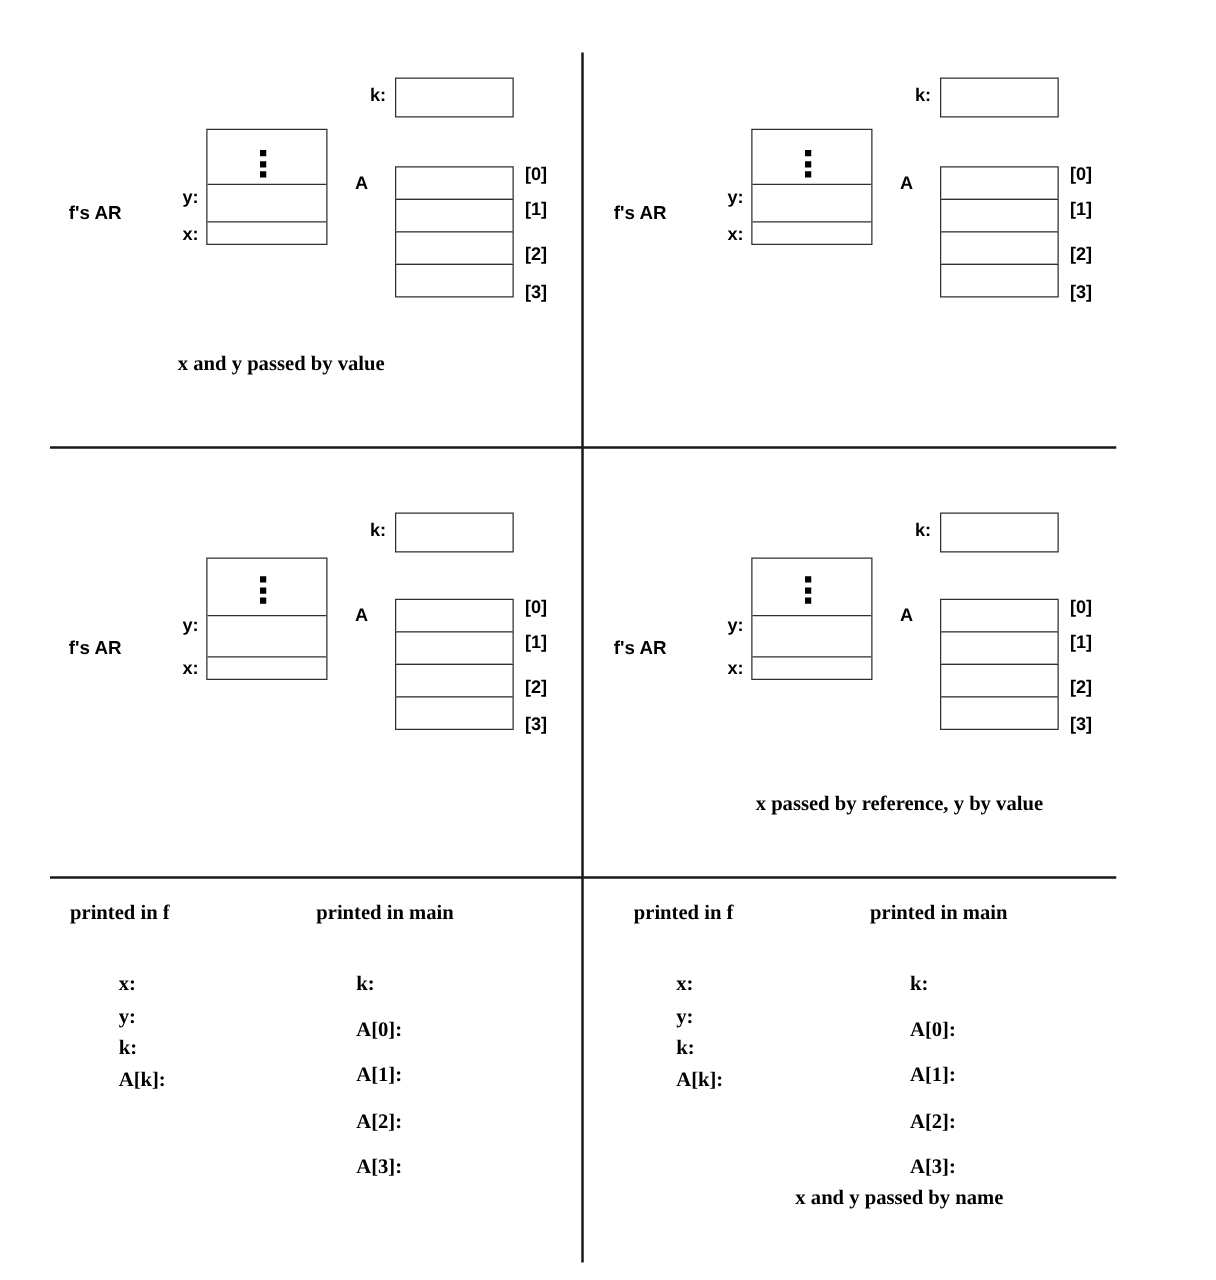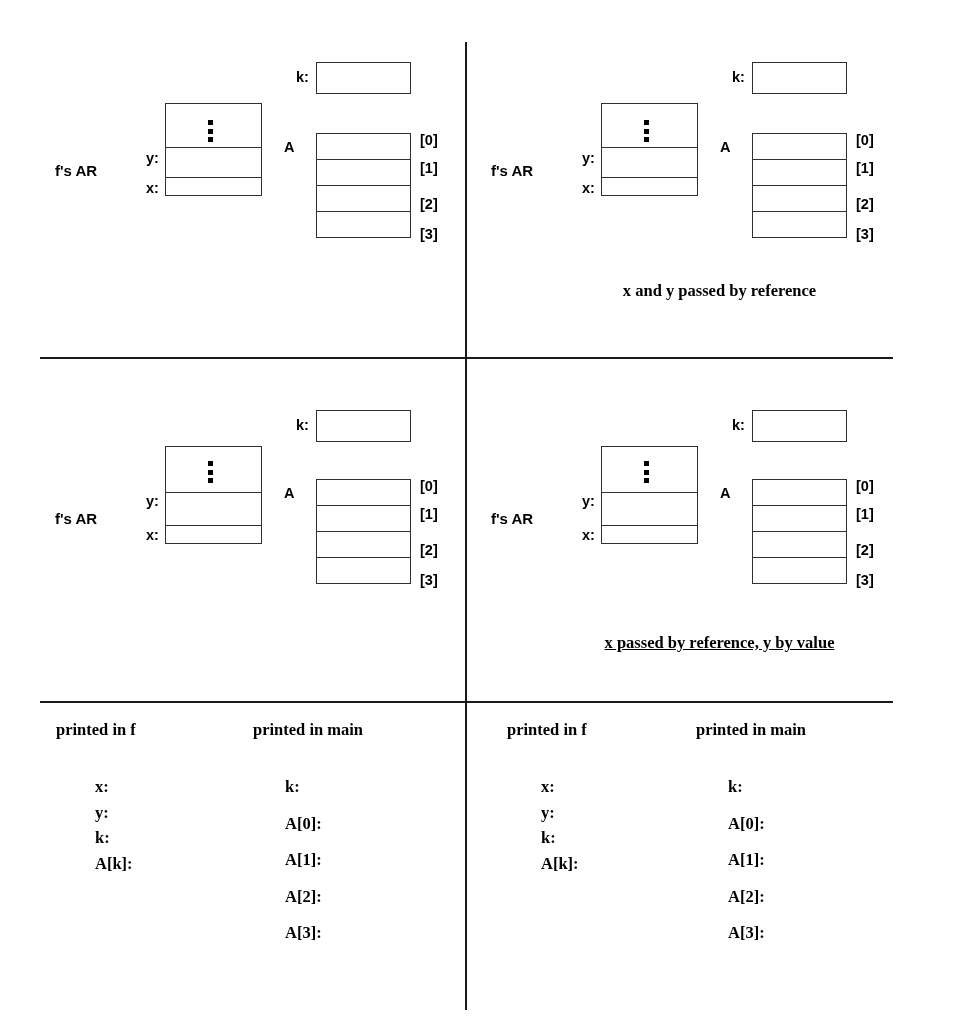--- a/index.html
+++ b/index.html
@@ -162,20 +162,21 @@
     <div class="lbl" style="left:284px;top:140px;">A</div>
     <div class="cell" style="left:316px;top:133px;width:95px;height:27px;"></div>
     <div class="cell" style="left:316px;top:159px;width:95px;height:27px;"></div>
     <div class="cell" style="left:316px;top:185px;width:95px;height:27px;"></div>
     <div class="cell" style="left:316px;top:211px;width:95px;height:27px;"></div>
     <div class="lbl" style="left:420px;top:133px;">[0]</div>
     <div class="lbl" style="left:420px;top:161px;">[1]</div>
     <div class="lbl" style="left:420px;top:197px;">[2]</div>
     <div class="lbl" style="left:420px;top:227px;">[3]</div>
 
+    <div class="caption" style="left:0;top:283px;width:450px;">x and y passed by value</div>
   </div>
 
   <div class="panel" style="left:466px;top:0;width:507px;height:357px;">
 
     <div class="lbl" style="left:266px;top:70px;">k:</div>
     <div class="box" style="left:286px;top:62px;width:95px;height:32px;"></div>
 
     <div class="lbl ar-title" style="left:25px;top:163px;">f's AR</div>
     <div class="lbl" style="left:116px;top:151px;">y:</div>
     <div class="lbl" style="left:116px;top:181px;">x:</div>
@@ -192,21 +193,20 @@
     <div class="lbl" style="left:254px;top:140px;">A</div>
     <div class="cell" style="left:286px;top:133px;width:95px;height:27px;"></div>
     <div class="cell" style="left:286px;top:159px;width:95px;height:27px;"></div>
     <div class="cell" style="left:286px;top:185px;width:95px;height:27px;"></div>
     <div class="cell" style="left:286px;top:211px;width:95px;height:27px;"></div>
     <div class="lbl" style="left:390px;top:133px;">[0]</div>
     <div class="lbl" style="left:390px;top:161px;">[1]</div>
     <div class="lbl" style="left:390px;top:197px;">[2]</div>
     <div class="lbl" style="left:390px;top:227px;">[3]</div>
 
-    <div class="caption" style="left:0;top:283px;width:507px;">x and y passed by reference</div>
   </div>
 
   <div class="panel" style="left:0;top:358px;width:465px;height:344px;">
 
     <div class="lbl" style="left:296px;top:60px;">k:</div>
     <div class="box" style="left:316px;top:52px;width:95px;height:32px;"></div>
 
     <div class="lbl ar-title" style="left:55px;top:153px;">f's AR</div>
     <div class="lbl" style="left:146px;top:136px;">y:</div>
     <div class="lbl" style="left:146px;top:170px;">x:</div>
@@ -253,21 +253,21 @@
     <div class="lbl" style="left:254px;top:128px;">A</div>
     <div class="cell" style="left:286px;top:121px;width:95px;height:27px;"></div>
     <div class="cell" style="left:286px;top:147px;width:95px;height:27px;"></div>
     <div class="cell" style="left:286px;top:173px;width:95px;height:27px;"></div>
     <div class="cell" style="left:286px;top:199px;width:95px;height:27px;"></div>
     <div class="lbl" style="left:390px;top:121px;">[0]</div>
     <div class="lbl" style="left:390px;top:149px;">[1]</div>
     <div class="lbl" style="left:390px;top:185px;">[2]</div>
     <div class="lbl" style="left:390px;top:215px;">[3]</div>
 
-    <div class="caption" style="left:0;top:277px;width:507px;text-decoration:underline;">x passed by reference, y by value</div>
+    <div class="caption" style="left:0;top:277px;width:507px;">x passed by reference, y by value</div>
   </div>
 
   <div class="panel" style="left:0;top:702px;width:465px;height:322px;">
 
     <div class="col-head" style="left:56px;top:20px;">printed in f</div>
     <div class="col-head" style="left:253px;top:20px;">printed in main</div>
 
     <ul class="print-list tight" style="left:95px;top:77px;">
       <li>x:</li>
       <li>y:</li>
@@ -298,15 +298,16 @@
     </ul>
 
     <ul class="print-list loose" style="left:262px;top:77px;">
       <li>k:</li>
       <li>A[0]:</li>
       <li>A[1]:</li>
       <li>A[2]:</li>
       <li>A[3]:</li>
     </ul>
 
+    <div class="caption" style="left:0;top:248px;width:507px;">x and y passed by name</div>
   </div>
 
 </div>
 
 </body></html>

